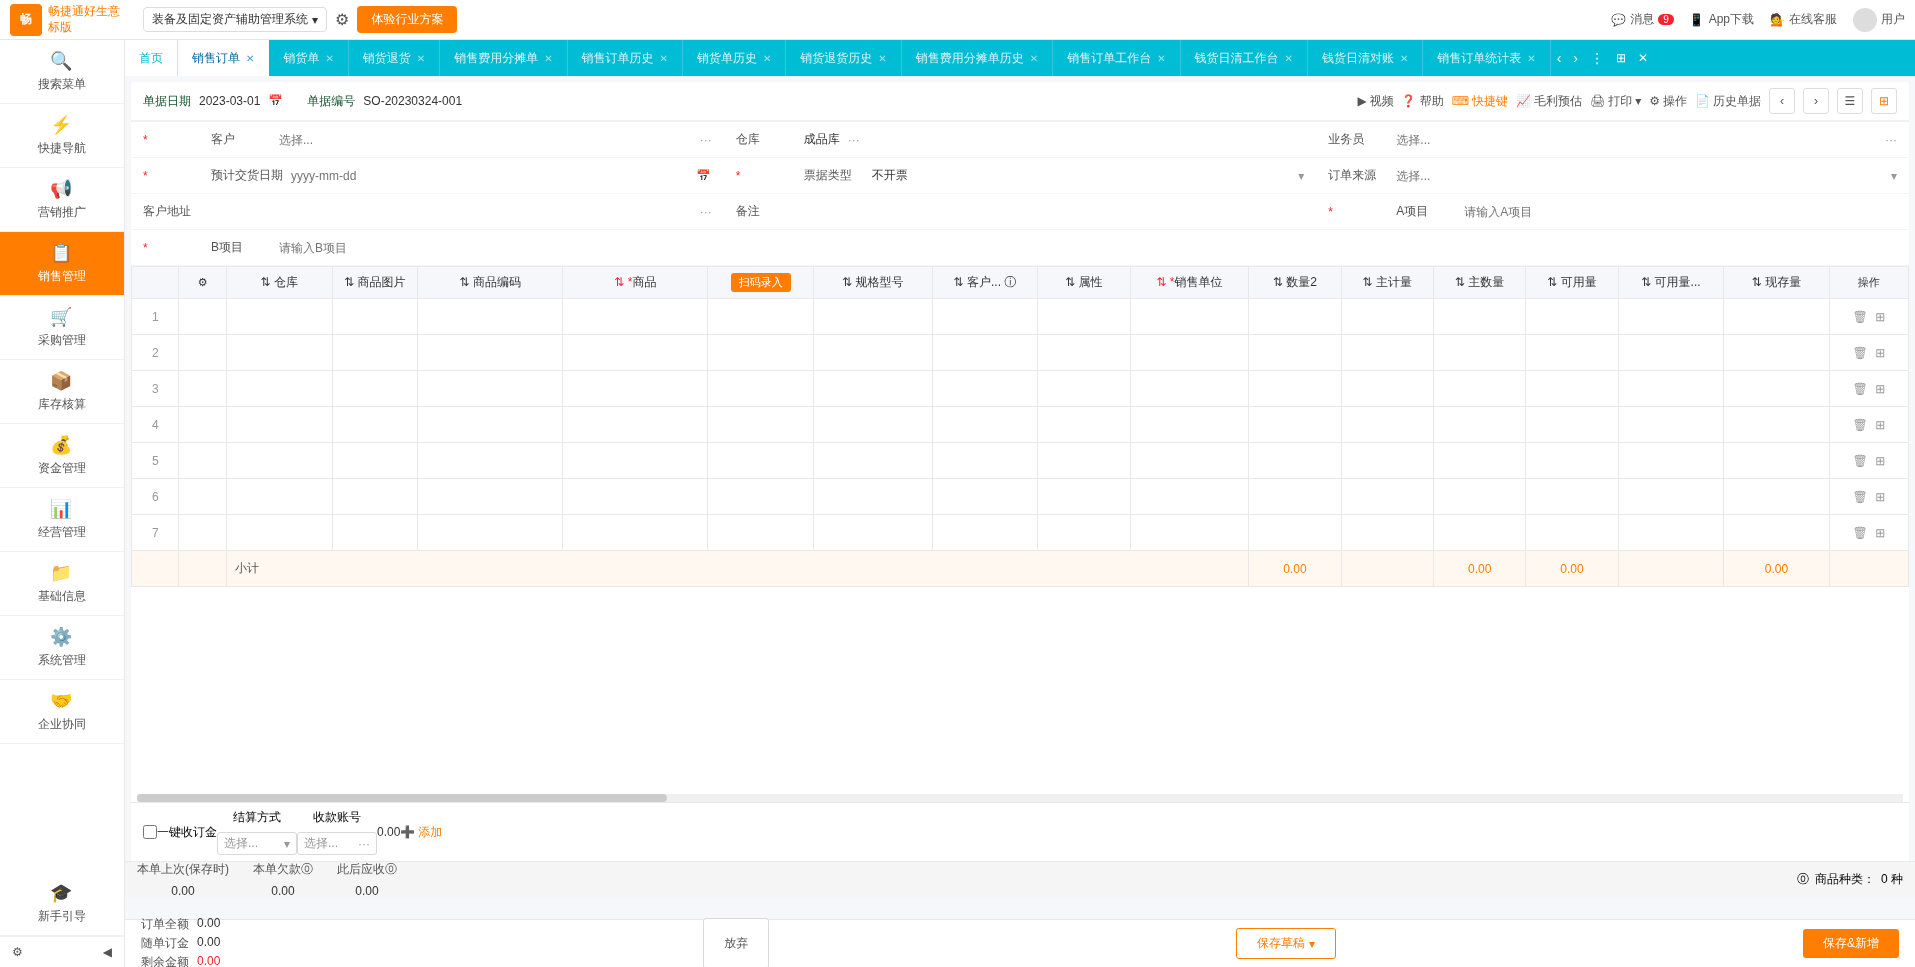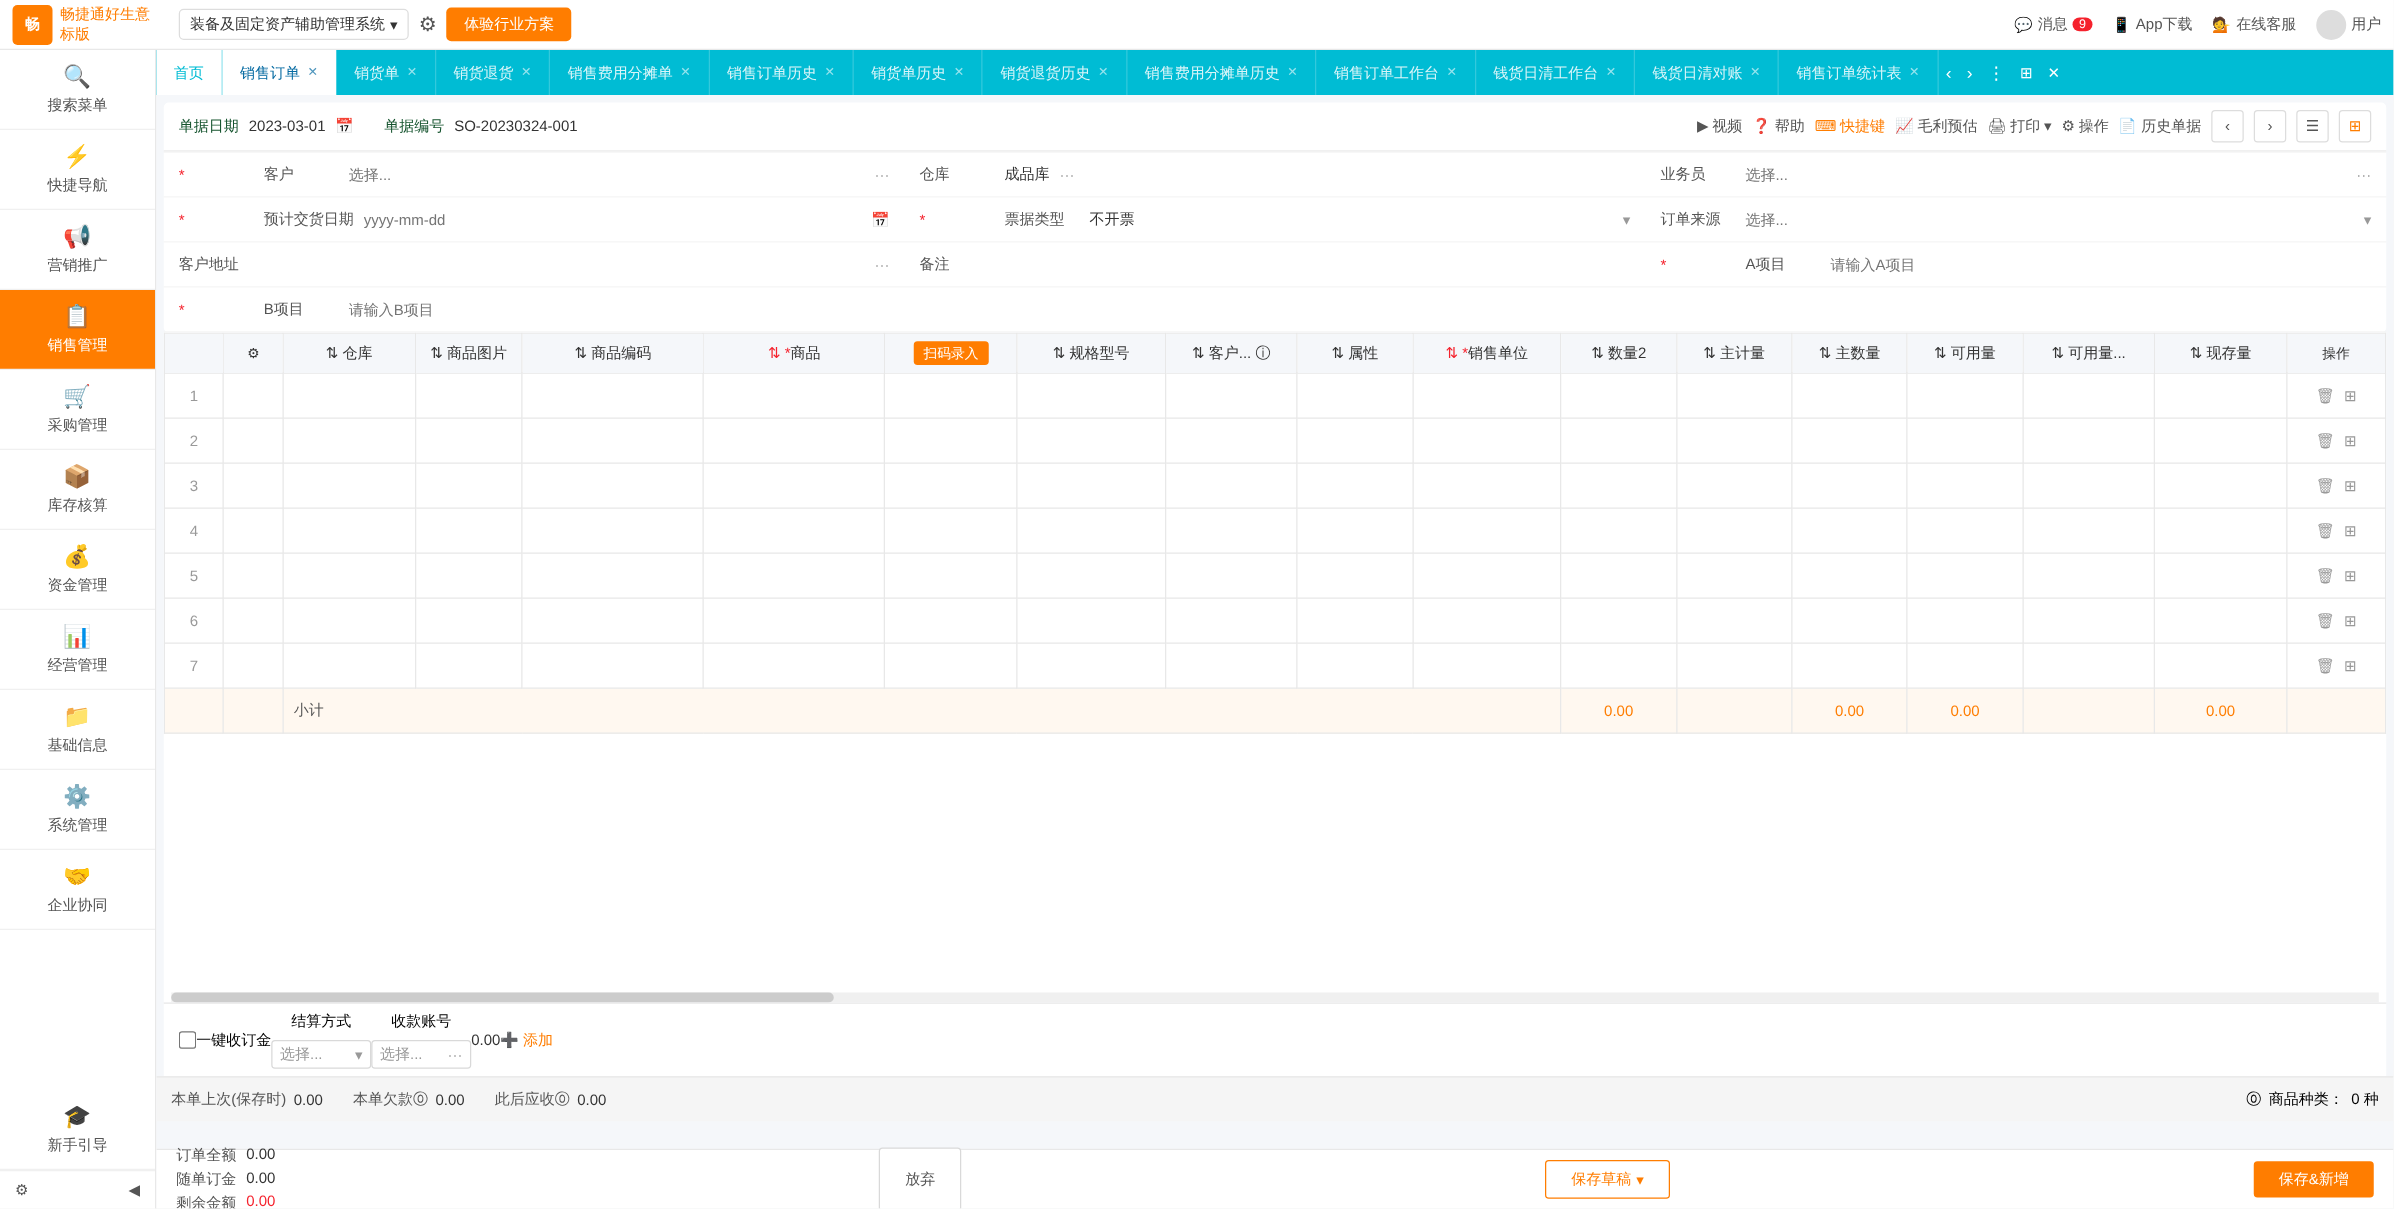--- a/index.html
+++ b/index.html
@@ -72,21 +72,21 @@
     .scroll-thumb { height: 8px; background: #ccc; border-radius: 4px; width: 30%; position: absolute; left: 0; }
 
     
     .bottom-payment { display: flex; align-items: center; padding: 6px 12px; background: white; margin: 0 6px; border-top: 1px solid #e8e8e8; flex-shrink: 0; }
     .payment-field { display: flex; align-items: center; gap: 6px; flex-direction: column; }
     .select-input { border: 1px solid #d9d9d9; border-radius: 3px; padding: 2px 6px; color: #999; min-width: 80px; display: flex; align-items: center; justify-content: space-between; gap: 4px; cursor: pointer; }
     .add-btn { color: #ff7d00; cursor: pointer; display: flex; align-items: center; gap: 3px; }
 
     
     .status-bar { height: 36px; background: #f5f5f5; border-top: 1px solid #e8e8e8; display: flex; align-items: center; padding: 0 12px; gap: 24px; flex-shrink: 0; }
-    .status-field { display: flex; align-items: center; gap: 6px; color: #555; }
+    .status-field { display: flex; align-items: center; gap: 6px; color: #555; flex-direction: column; }
     .status-val { color: #333; }
 
     
     .action-bar { height: 48px; background: white; border-top: 1px solid #e8e8e8; display: flex; align-items: center; justify-content: space-between; padding: 0 16px; gap: 12px; flex-shrink: 0; margin-top: 22px; }
     .order-summary { display: flex; flex-direction: column; align-items: flex-end; margin-right: 16px; gap: 2px; font-size: 11px; color: #555; }
     .order-summary-row { display: flex; gap: 8px; }
     .amount-val { color: #333; }
     .btn-discard { border: 1px solid #d9d9d9; background: white; color: #555; padding: 16px 20px; border-radius: 3px; cursor: pointer; }
     .btn-save-draft { border: 1px solid #ff7d00; background: white; color: #ff7d00; padding: 6px 20px; border-radius: 3px; cursor: pointer; display: flex; align-items: center; gap: 4px; }
     .btn-save-new { background: #ff7d00; color: white; border: none; padding: 6px 20px; border-radius: 3px; cursor: pointer; }

